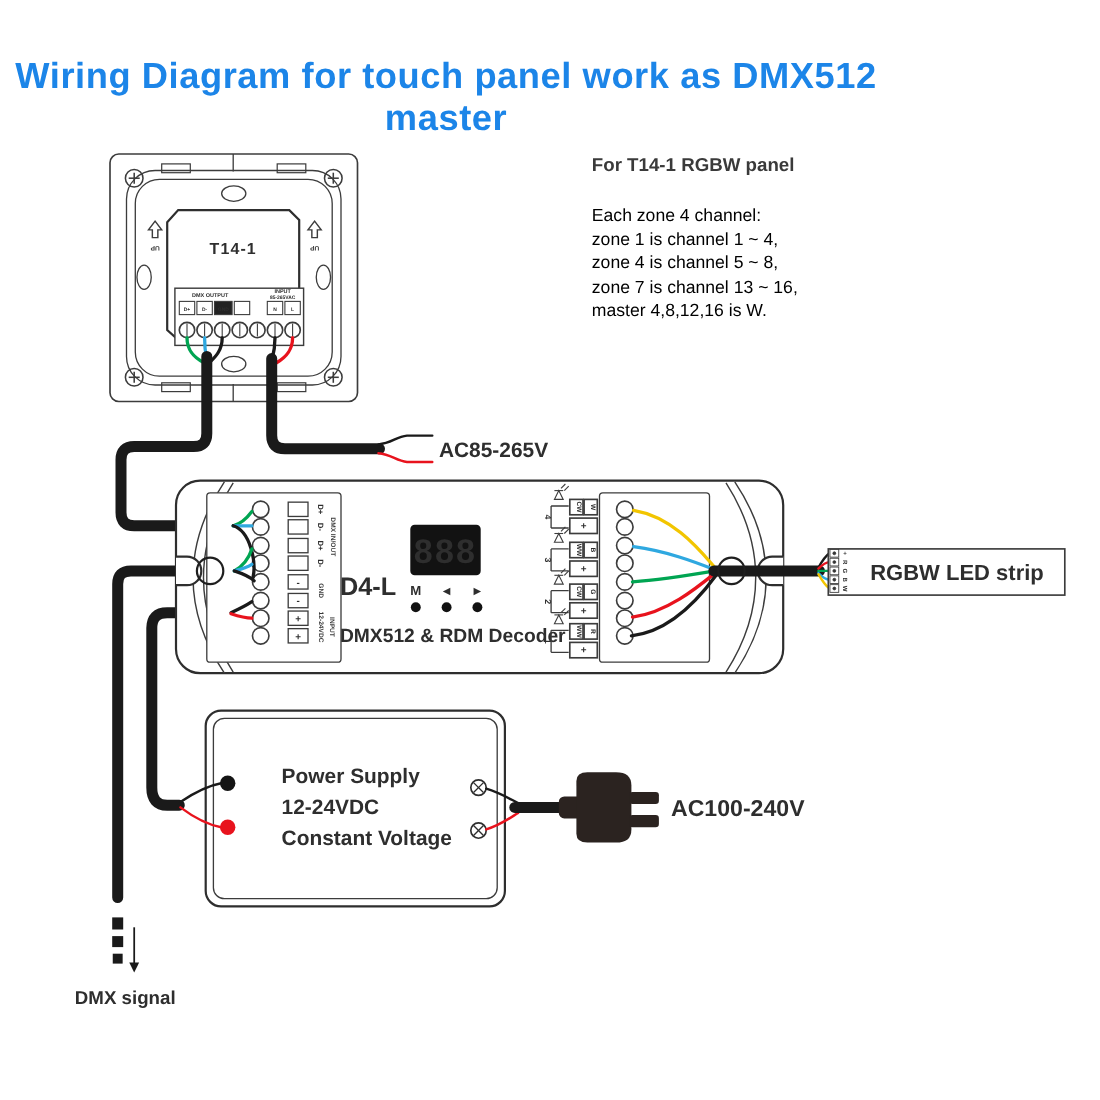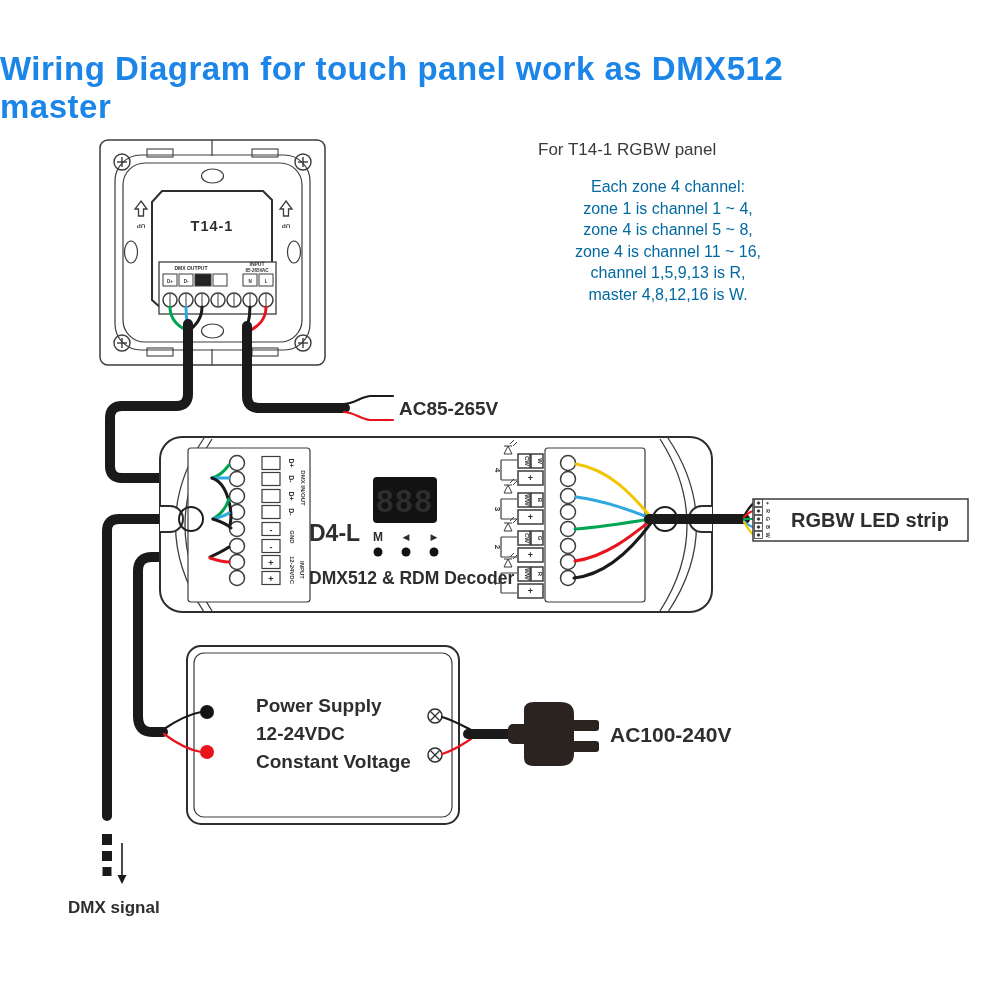--- a/index.html
+++ b/index.html
@@ -1,22 +1,22 @@
 <!DOCTYPE html>
 <html><head>
 <meta charset="utf-8">
 <style>
   html,body{margin:0;padding:0;background:#ffffff;}
   #stage{position:relative;width:1000px;height:1000px;background:#fff;overflow:hidden;
          font-family:"Liberation Sans",sans-serif;}
-  #title{position:absolute;left:0;top:50px;width:811px;text-align:left;
+  #title{position:absolute;left:0;top:50px;width:811px;text-align:center;
          font-size:33px;font-weight:bold;letter-spacing:0.5px;}
   #notes{position:absolute;left:538px;top:140px;width:260px;}
-  #notes .head{font-size:17px;font-weight:normal;color:#3a3a3a;margin-bottom:16px;}
-  #notes .ln{font-size:16px;color:#0369a1;line-height:21.5px;text-align:center;}
+  #notes .head{font-size:17px;font-weight:bold;color:#3a3a3a;margin-bottom:26px;}
+  #notes .ln{font-size:16px;color:#000000;line-height:21.5px;}
   svg{position:absolute;left:0;top:0;}
   svg text{font-family:"Liberation Sans",sans-serif;fill:#2e2e2e;}
   .outl{fill:#ffffff;stroke:#3c3c3c;stroke-width:1.5;}
   .thin{fill:none;stroke:#3c3c3c;stroke-width:1.2;}
   .cable{fill:none;stroke:#1a1a1a;stroke-width:10;stroke-linecap:round;stroke-linejoin:round;}
   .wire{fill:none;stroke-width:3;stroke-linecap:round;}
   .w2{fill:none;stroke-width:2.2;stroke-linecap:round;}
   .t5{font-size:5px;font-weight:bold;}
   .t6{font-size:6px;font-weight:bold;fill:#3a3a3a;}
   .t9{font-size:9px;font-weight:bold;}
@@ -26,22 +26,21 @@
 
 <div id="stage">
 
   <div id="title" style="color:#1c85e8;">Wiring Diagram for touch panel work as DMX512 master</div>
 
   <div id="notes">
     <div class="head">For T14-1 RGBW panel</div>
     <div class="ln">Each zone 4 channel:</div>
     <div class="ln">zone 1 is channel 1 ~ 4,</div>
     <div class="ln">zone 4 is channel 5 ~ 8,</div>
-    <div class="ln">zone 4 is channel 11 ~ 16,</div>
-    <div class="ln">channel 1,5,9,13 is R,</div>
+    <div class="ln">zone 7 is channel 13 ~ 16,</div>
     <div class="ln">master 4,8,12,16 is W.</div>
   </div>
 
   <svg width="1000" height="1000" viewBox="0 0 1000 1000">
 
     <g>
       <rect class="outl" x="100" y="140" width="225" height="225" rx="8"></rect>
       <line class="thin" x1="212" y1="140" x2="212" y2="156"></line>
       <line class="thin" x1="212" y1="349" x2="212" y2="365"></line>
 

